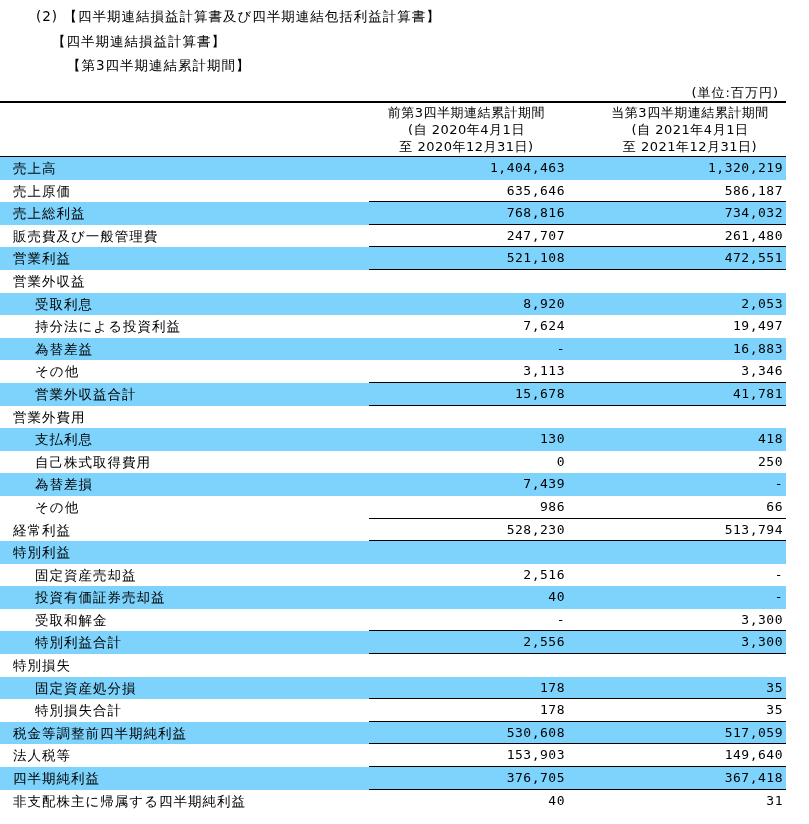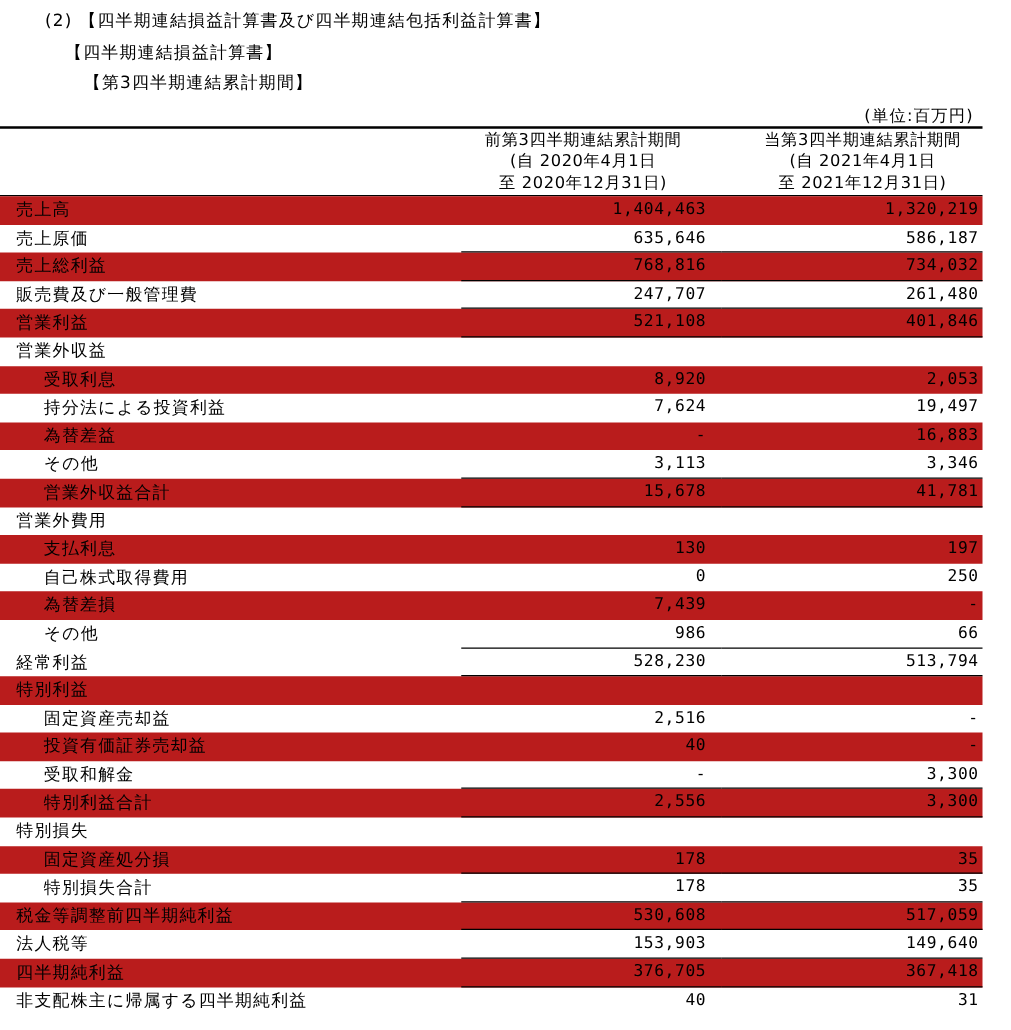--- a/index.html
+++ b/index.html
@@ -61,21 +61,21 @@
     letter-spacing: 0.5px;
     white-space: nowrap;
   }
   .hdr .col.c2 { width: 209px; }
   .row {
     display: flex;
     height: 22.6px;
     line-height: 22px;
     white-space: nowrap;
   }
-  .row.blue { background: #b91c1c; }
+  .row.blue { background: #7dd3fc; }
   .row .lbl {
     width: 369px;
     box-sizing: border-box;
     padding-left: 13px;
     font-size: 13.5px;
     letter-spacing: 1px;
   }
   .row .lbl.ind { padding-left: 35px; }
   .row .num {
     width: 208px;
@@ -130,21 +130,21 @@
         <div class="num c2">734,032</div>
       </div>
     <div class="row ul">
         <div class="lbl">販売費及び一般管理費</div>
         <div class="num">247,707</div>
         <div class="num c2">261,480</div>
       </div>
     <div class="row blue ul">
         <div class="lbl">営業利益</div>
         <div class="num">521,108</div>
-        <div class="num c2">401,846</div>
+        <div class="num c2">472,551</div>
       </div>
     <div class="row">
         <div class="lbl">営業外収益</div>
         <div class="num"></div>
         <div class="num c2"></div>
       </div>
     <div class="row blue">
         <div class="lbl ind">受取利息</div>
         <div class="num">8,920</div>
         <div class="num c2">2,053</div>
@@ -170,21 +170,21 @@
         <div class="num c2">41,781</div>
       </div>
     <div class="row">
         <div class="lbl">営業外費用</div>
         <div class="num"></div>
         <div class="num c2"></div>
       </div>
     <div class="row blue">
         <div class="lbl ind">支払利息</div>
         <div class="num">130</div>
-        <div class="num c2">197</div>
+        <div class="num c2">418</div>
       </div>
     <div class="row">
         <div class="lbl ind">自己株式取得費用</div>
         <div class="num">0</div>
         <div class="num c2">250</div>
       </div>
     <div class="row blue">
         <div class="lbl ind">為替差損</div>
         <div class="num">7,439</div>
         <div class="num c2">-</div>

